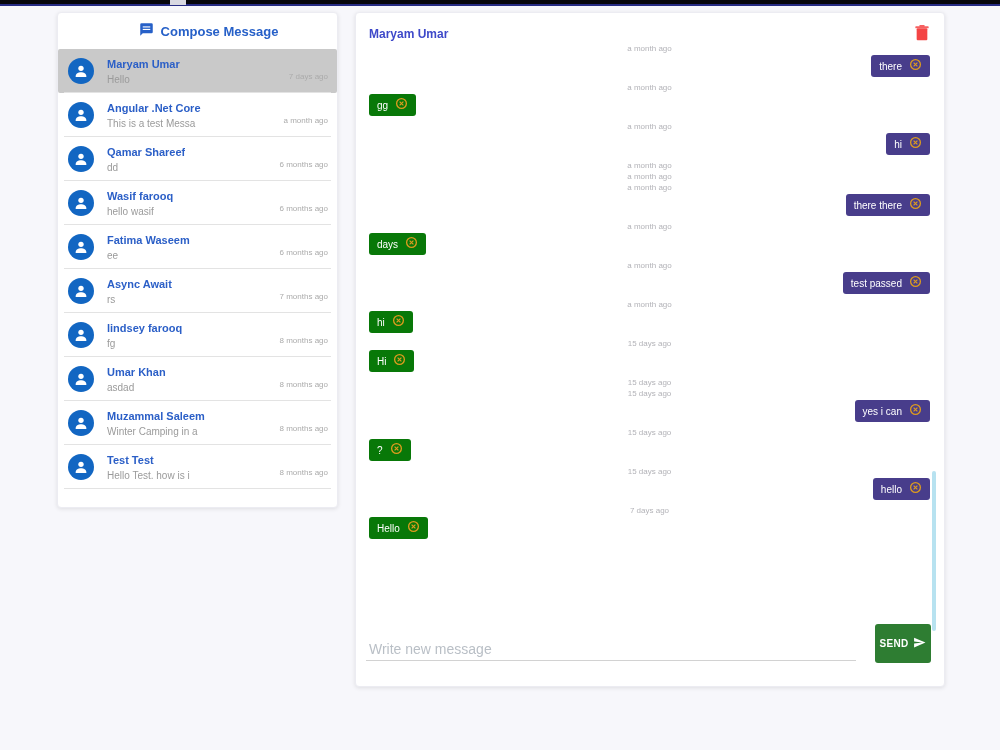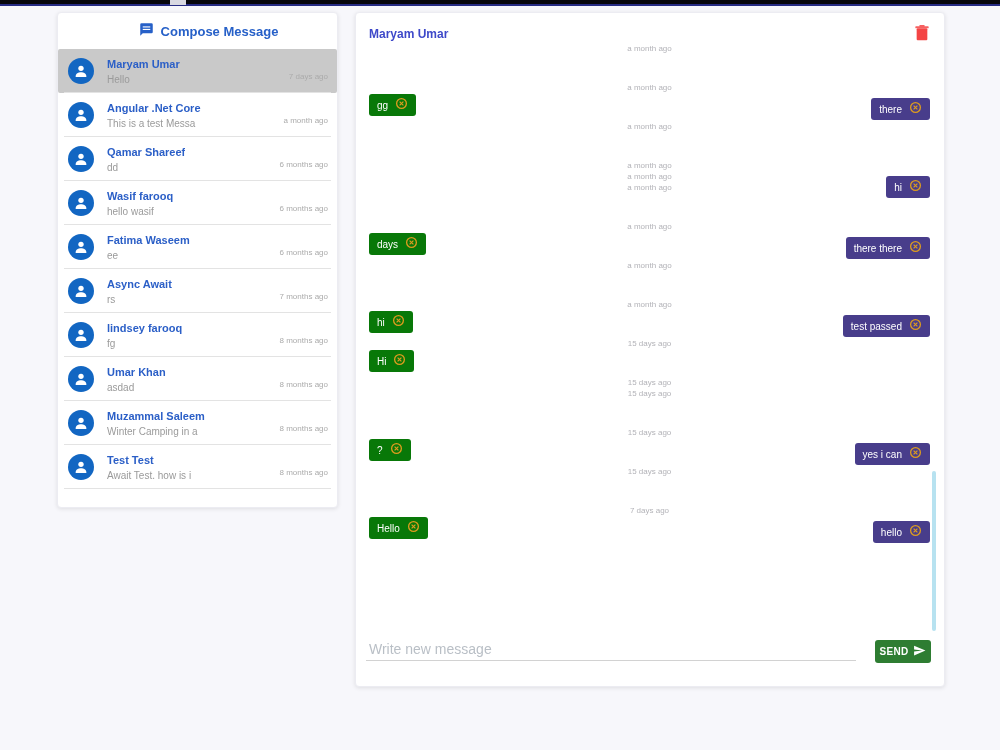--- a/index.html
+++ b/index.html
@@ -73,41 +73,41 @@
     line-height:9px; margin-bottom:2px;
   }
   .msg-row { display:flex; height:22px; margin-bottom:6px; }
   .msg-row.side-left  { justify-content:flex-start; }
   .msg-row.side-right { justify-content:flex-end; }
   .bubble {
     display:inline-flex; align-items:center; gap:7px; padding:0 8px;
     height:22px; border-radius:3px; color:#fff; font-size:10px;
   }
   .side-left  .bubble { background:#087808; }
-  .side-right .bubble { background:#483d8b;margin-top:43px; }
+  .side-right .bubble { background:#483d8b; }
   .msg-del {
     width:13px; height:13px; background:none; border:none; padding:0;
     cursor:pointer; display:flex; align-items:center; justify-content:center;
   }
 
   .msg-scrollbar {
     position:absolute; right:8px; top:458px; width:4px; height:160px;
     background:#b7e2f0; border-radius:2px; cursor:grab;
   }
 
   
   .composer-input {
     position:absolute; left:10px; bottom:25px; width:490px; height:24px;
     border:none; border-bottom:1px solid #d2d2d2; outline:none;
     font-family:"Liberation Sans", sans-serif;
     font-size:14px; color:#555; background:transparent; padding:0 3px;
   }
   .composer-input::placeholder { color:#b9bfc6; }
   .send-btn {
-    position:absolute; right:13px; bottom:23px; width:56px; height:23px;
+    position:absolute; right:13px; bottom:23px; width:56px; height:39px;
     background:#2e7d32; color:#fff; border:none; border-radius:3px;
     font-family:"Liberation Sans", sans-serif;
     font-size:10px; font-weight:bold; letter-spacing:.3px;
     display:flex; align-items:center; justify-content:center; gap:5px;
     cursor:pointer;
   }
 </style>
 </head>
 <body>
 
@@ -255,21 +255,21 @@
 
   <div class="contact-row">
     <span class="avatar">
       <svg width="16" height="16" viewBox="0 0 24 24">
             <circle cx="12" cy="8" r="4" fill="#fff"></circle>
             <path d="M4 20c0-4 4-6 8-6s8 2 8 6v1H4z" fill="#fff"></path>
           </svg>
     </span>
     <span class="contact-texts">
       <div class="contact-name">Test Test</div>
-      <div class="contact-preview">Await Test. how is i</div>
+      <div class="contact-preview">Hello Test. how is i</div>
     </span>
     <span class="contact-time">8 months ago</span>
   </div>
 </div>
 </div>
 
 <div class="card chatpanel">
   <div class="chat-title">Maryam Umar</div>
 
   <button class="delete-conv">

